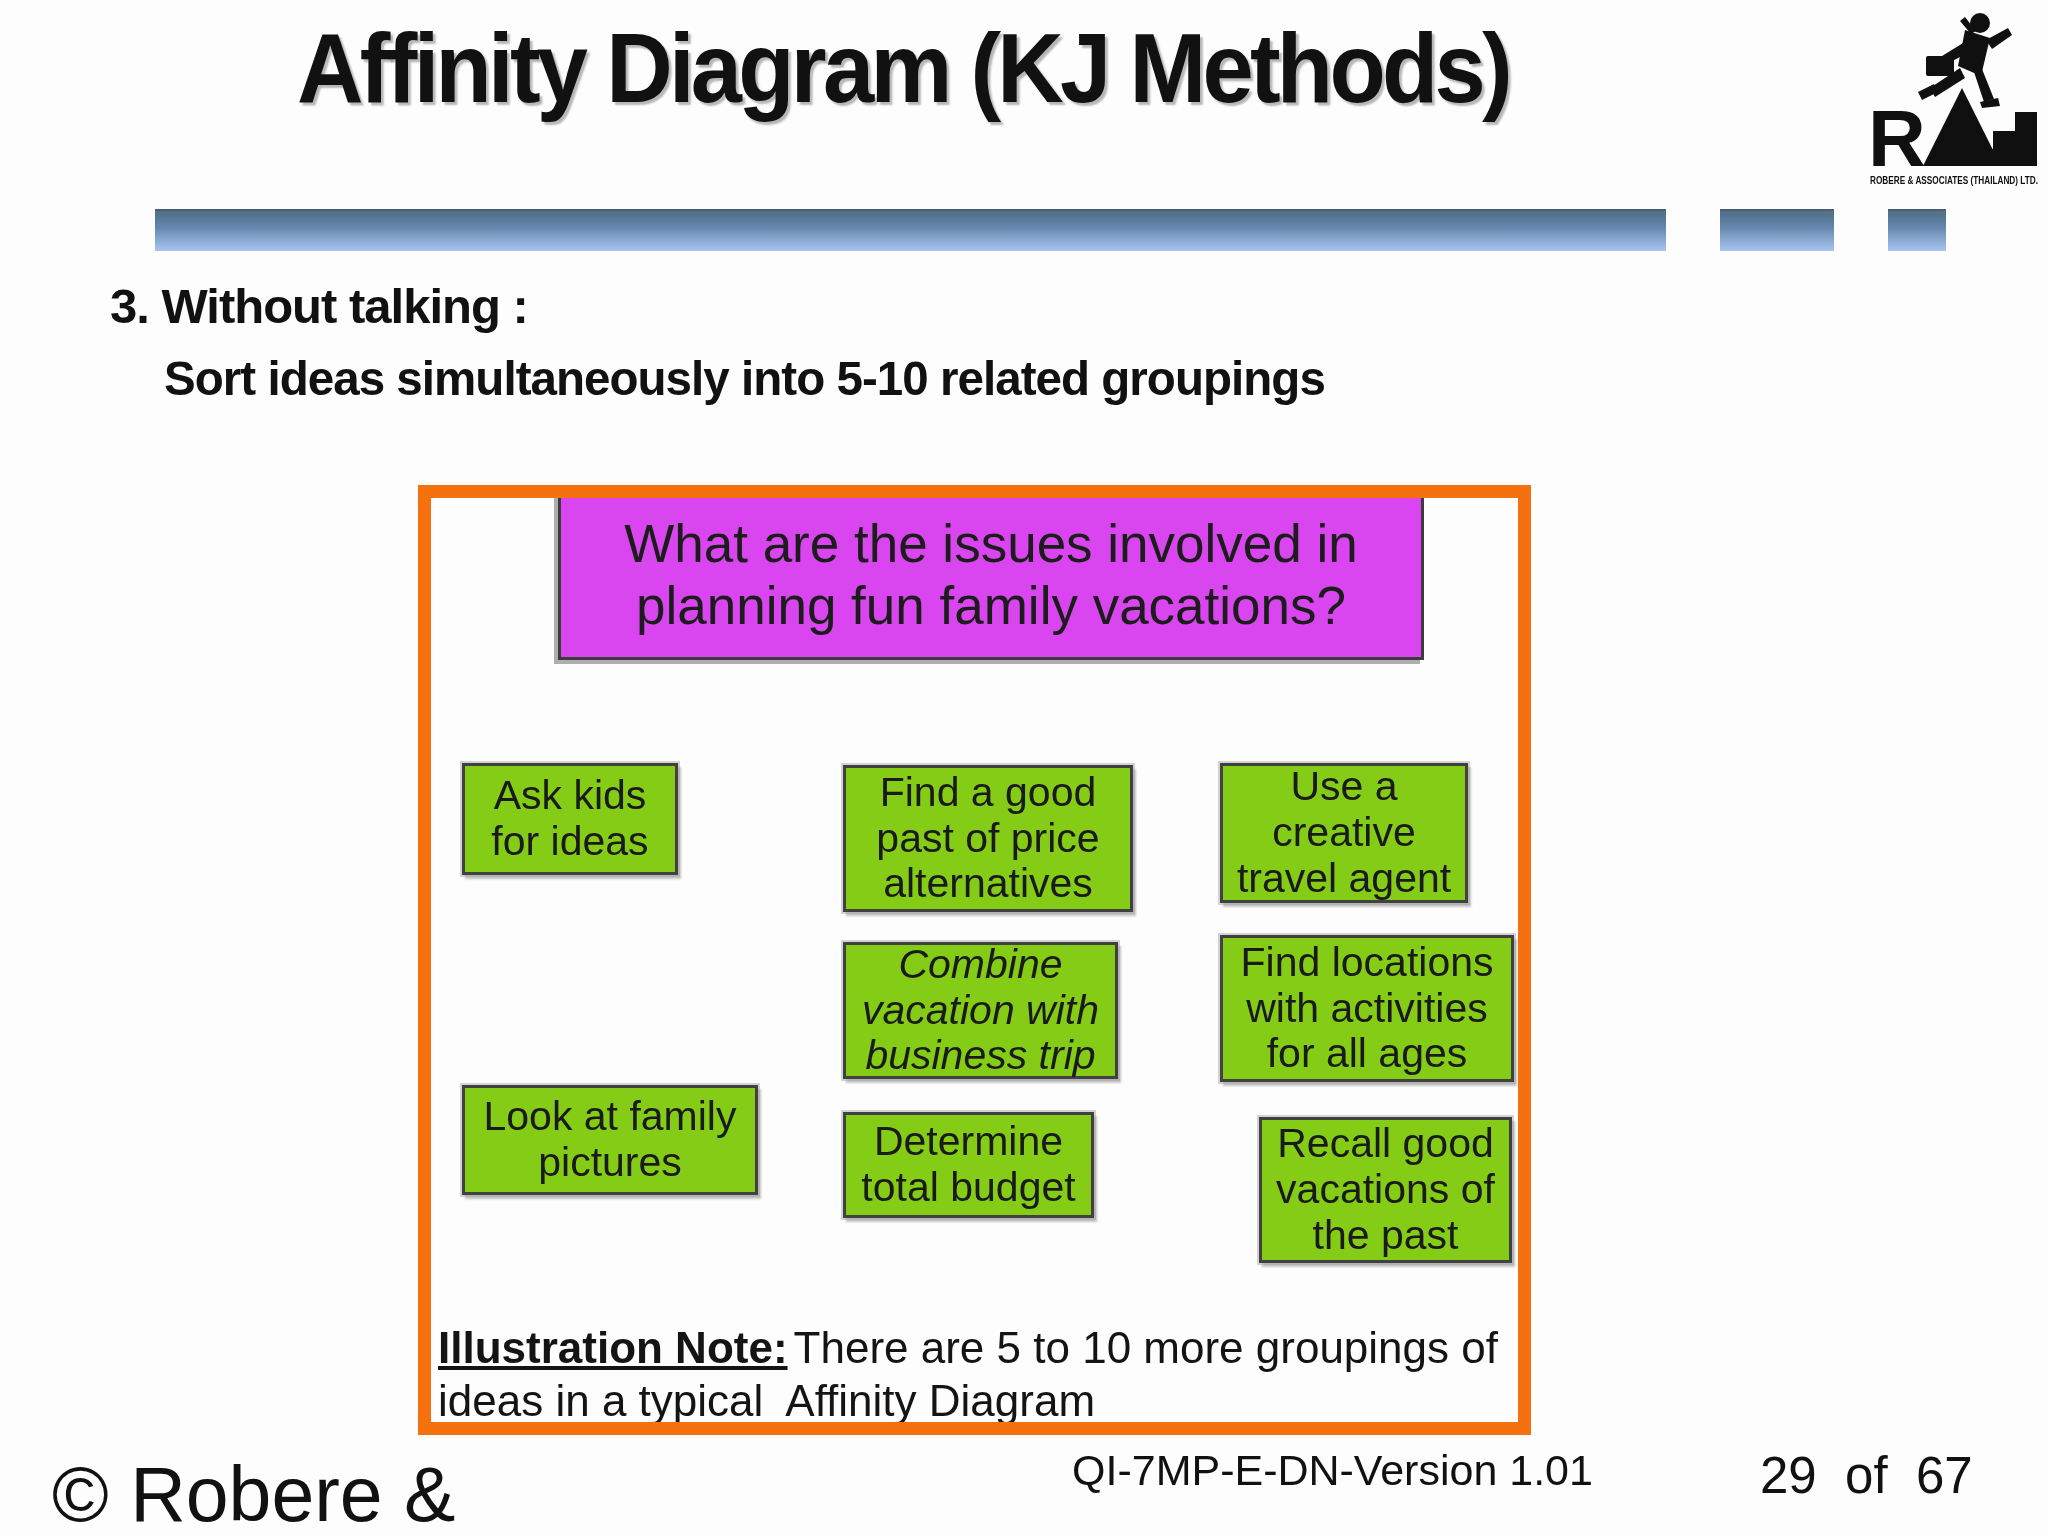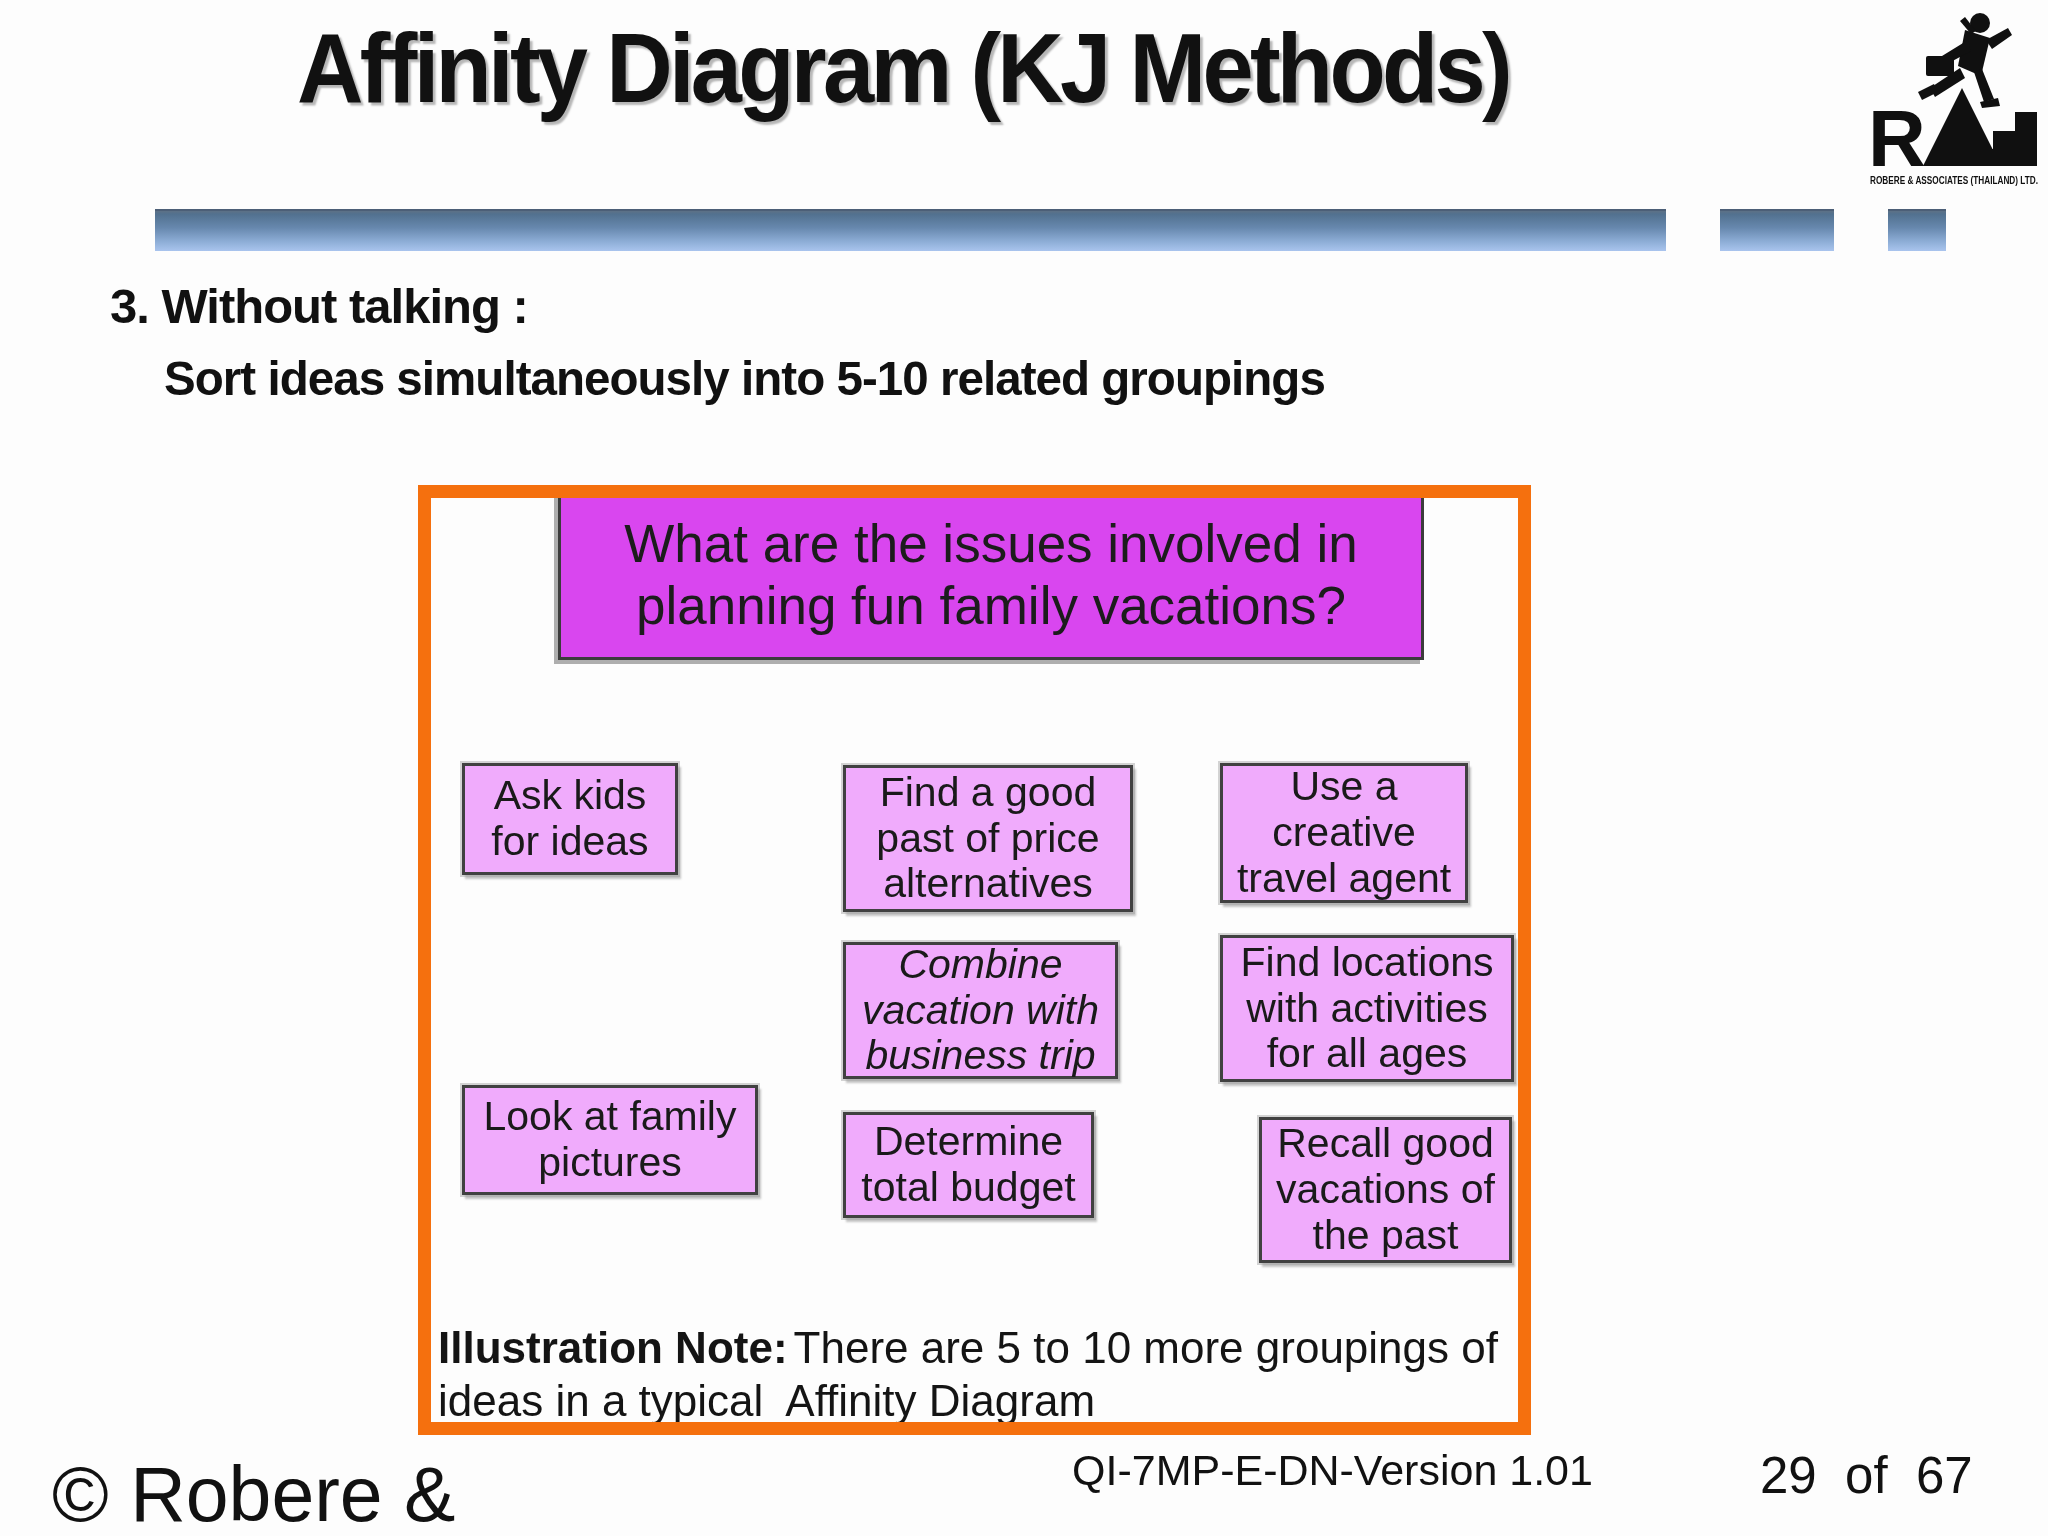--- a/index.html
+++ b/index.html
@@ -40,40 +40,40 @@
     border:13px solid #f5700e;box-sizing:border-box;background:transparent;z-index:5;
   }
   .qbox{
     position:absolute;left:558px;top:489px;width:866px;height:171px;
     background:#d946ef;border:3px solid #3c3c3c;box-sizing:border-box;
     box-shadow:-4px 4px 0 rgba(110,110,110,0.55);
     display:flex;align-items:center;justify-content:center;text-align:center;
     font-size:53px;line-height:1.17;color:#1c1c1c;z-index:2;
   }
   .card{
-    position:absolute;background:#f0abfc;
+    position:absolute;background:#84cc16;
     border:3px solid #414141;box-sizing:border-box;
     box-shadow:0 0 0 2px rgba(160,160,160,0.45),3px 4px 2px rgba(90,90,90,0.35);
     display:flex;align-items:center;justify-content:center;text-align:center;
     font-size:41px;line-height:1.12;color:#1a1a1a;z-index:2;padding:4px;
   }
   .card.c1{left:462px;top:763px;width:216px;height:112px;}
   .card.c2{left:462px;top:905px;width:239px;height:145px;}
   .card.c3{left:462px;top:1085px;width:296px;height:110px;}
   .card.c4{left:843px;top:765px;width:290px;height:147px;}
   .card.c5{left:843px;top:942px;width:275px;height:137px;font-style:italic;}
   .card.c6{left:843px;top:1112px;width:251px;height:106px;}
   .card.c7{left:1220px;top:763px;width:248px;height:140px;}
   .card.c8{left:1220px;top:935px;width:294px;height:147px;}
   .card.c9{left:1259px;top:1117px;width:253px;height:146px;}
   .note{
     position:absolute;left:438px;top:1322px;width:1105px;
     font-size:44px;line-height:1.2;color:#141414;white-space:pre-wrap;z-index:2;
   }
-  .note b{font-weight:bold;}
+  .note b{font-weight:bold;text-decoration:underline;}
   .note .txt{margin-left:6px;}
   
   .copyright{position:absolute;left:52px;top:1450px;font-size:77px;font-weight:400;white-space:nowrap;}
   .version{position:absolute;left:1072px;top:1446px;font-size:43px;white-space:pre;}
   .pagenum{position:absolute;left:1760px;top:1446px;font-size:51px;white-space:pre;}
 </style>
 </head>
 <body>
 
 <div class="slide">

